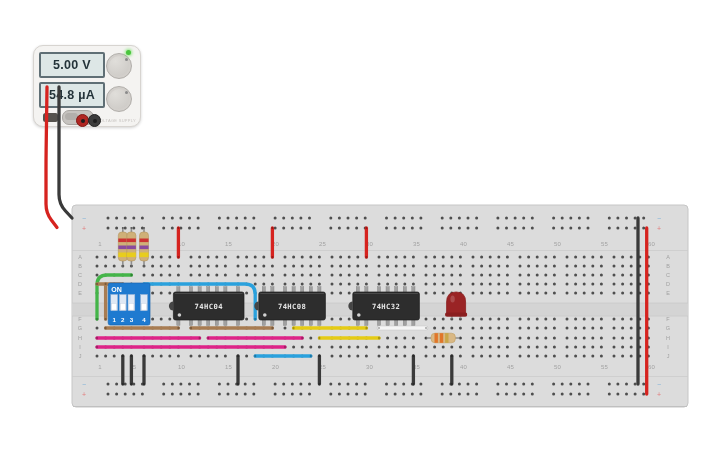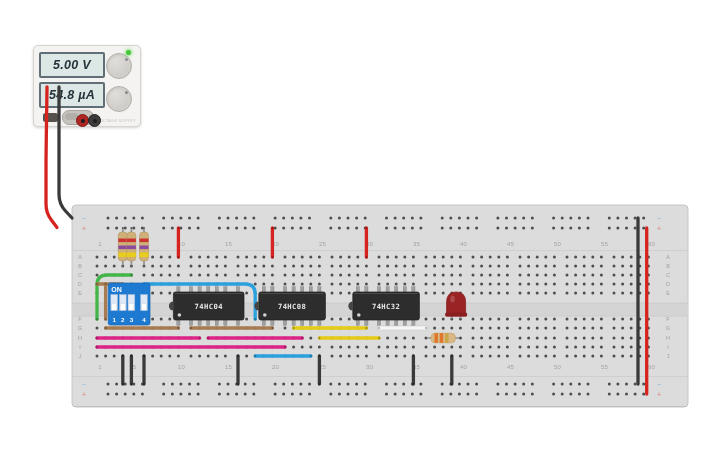--- a/index.html
+++ b/index.html
@@ -1,20 +1,20 @@
 <!DOCTYPE html>
 <html><head>
 <meta charset="utf-8">
 <style>
   html,body{margin:0;padding:0;background:#ffffff;}
   #stage{position:relative;width:725px;height:453px;background:#ffffff;overflow:hidden;
          font-family:"Liberation Sans",sans-serif;}
   
   #psu{position:absolute;left:33px;top:45px;width:106px;height:80px;background:#f4f3f1;
-       border:1px solid #d7d4d0;border-radius:5px;box-shadow:0 1px 3px rgba(0,0,0,.18);font-style:italic;}
+       border:1px solid #d7d4d0;border-radius:10px;box-shadow:0 1px 3px rgba(0,0,0,.18);}
   .disp{position:absolute;left:5px;width:62px;height:22px;border:2px solid #5f6f75;border-radius:2px;
         background:#dde7e6;color:#24343a;font-weight:bold;font-size:12.5px;line-height:22px;
         text-align:center;letter-spacing:.3px;}
   #disp-v{top:6px;}
   #disp-a{top:36px;}
   .knob{position:absolute;left:72px;width:24px;height:24px;border-radius:50%;
         background:radial-gradient(circle at 35% 30%, #e0deda, #c7c4c0);
         border:1px solid #b1aeaa;box-shadow:inset 0 0 0 2px #d2cfcb;}
   .knob::after{content:"";position:absolute;right:3px;top:4px;width:3px;height:3px;border-radius:50%;
         background:#8a8a8a;}

